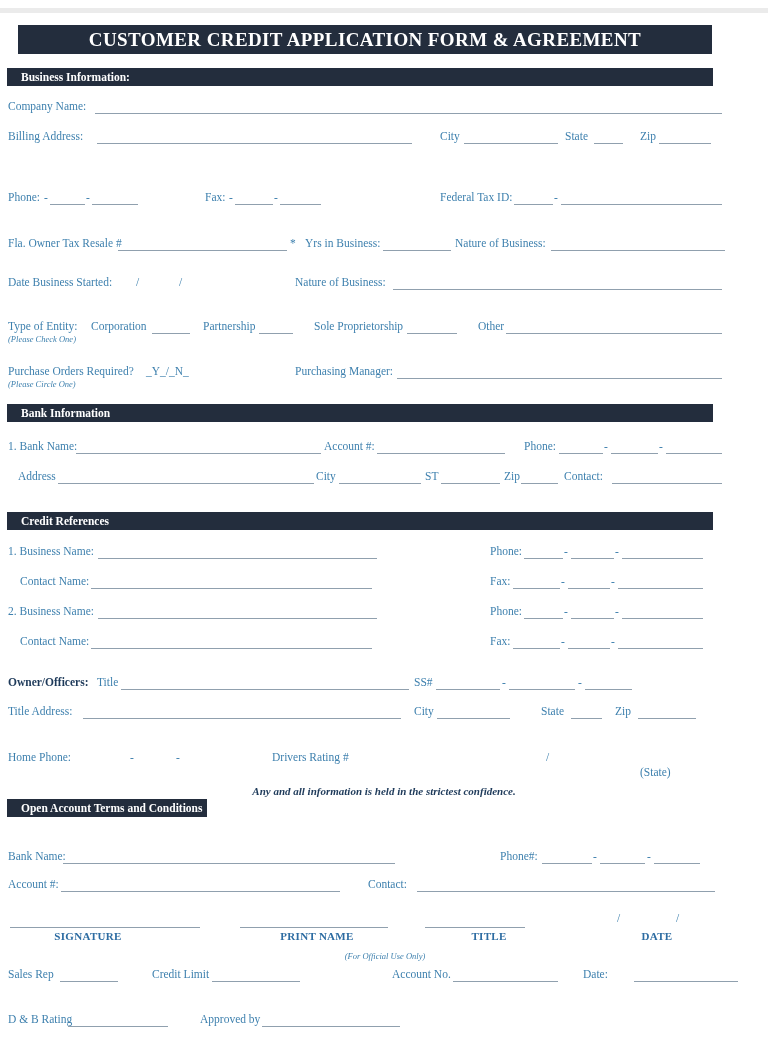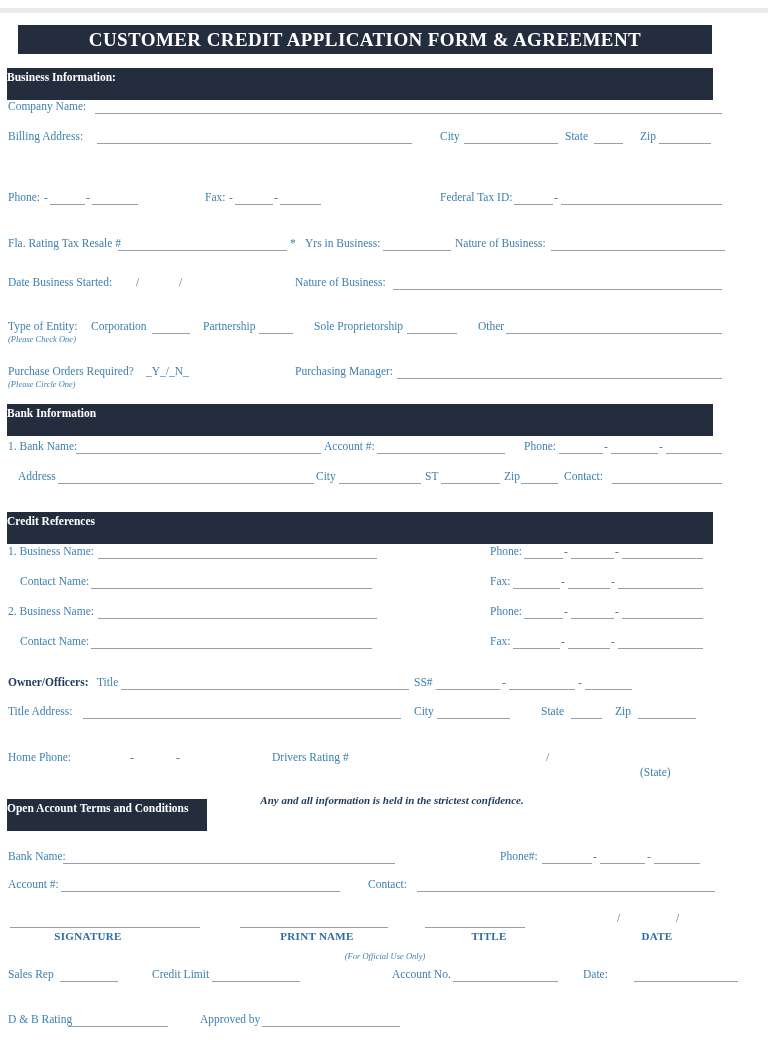--- a/index.html
+++ b/index.html
@@ -14,32 +14,32 @@
     position:relative;width:768px;height:1040px;background:#ffffff;
     font-family:"Liberation Serif", serif;overflow:hidden;
   }
   .strip{position:absolute;left:0;top:8px;width:768px;height:5px;background:#ebebeb;}
   .titlebar{
     position:absolute;left:18px;top:25px;width:694px;height:29px;background:var(--navy);
     color:#fff;font-weight:bold;font-size:19px;letter-spacing:.4px;
     display:flex;align-items:center;justify-content:center;white-space:nowrap;
   }
   .bar{
-    position:absolute;left:7px;width:706px;height:32px;background:var(--navy);
-    color:#fff;font-weight:bold;font-size:11.5px;line-height:18px;padding-left:0;white-space:nowrap;
+    position:absolute;left:7px;width:706px;height:18px;background:var(--navy);
+    color:#fff;font-weight:bold;font-size:11.5px;line-height:18px;padding-left:14px;white-space:nowrap;
   }
   .bar.narrow{width:200px;}
   .row{position:absolute;left:0;width:768px;height:17px;font-size:11.5px;}
   .lbl{position:absolute;top:0;color:var(--blue);white-space:nowrap;}
   .lbl.bd{color:var(--dark);font-weight:bold;}
   .ln{position:absolute;top:13px;height:0;border-bottom:1px solid var(--line);}
   .it{font-style:italic;font-size:8.5px;}
   .note{position:absolute;top:0;color:var(--blue);font-style:italic;font-size:8.5px;white-space:nowrap;}
-  .conf{position:absolute;top:12px;left:384px;transform:translateX(-50%);color:var(--dark);
-        font-weight:bold;font-style:italic;font-size:11px;white-space:nowrap;margin-left:8px;}
+  .conf{position:absolute;top:3px;left:384px;transform:translateX(-50%);color:var(--dark);
+        font-weight:bold;font-style:italic;font-size:11px;white-space:nowrap;}
   .siglbl{position:absolute;top:0;transform:translateX(-50%);color:#2d6ca2;font-weight:bold;
           font-size:11px;letter-spacing:.3px;white-space:nowrap;}
   .ctr{transform:translateX(-50%);}
 </style>
 </head>
 <body>
 
 <div class="page">
 
   <div class="strip"></div>
@@ -75,21 +75,21 @@
     <span class="ln" style="left:235px;width:38px"></span>
     <span class="lbl" style="left:274px">-</span>
     <span class="ln" style="left:280px;width:41px"></span>
     <span class="lbl" style="left:440px">Federal Tax ID:</span>
     <span class="ln" style="left:514px;width:39px"></span>
     <span class="lbl" style="left:554px">-</span>
     <span class="ln" style="left:561px;width:161px"></span>
   </div>
 
   <div class="row" style="top:237px">
-    <span class="lbl" style="left:8px">Fla. Rating Tax Resale #</span>
+    <span class="lbl" style="left:8px">Fla. Owner Tax Resale #</span>
     <span class="ln" style="left:118px;width:169px"></span>
     <span class="lbl" style="left:290px">*</span>
     <span class="lbl" style="left:305px">Yrs in Business:</span>
     <span class="ln" style="left:383px;width:68px"></span>
     <span class="lbl" style="left:455px">Nature of Business:</span>
     <span class="ln" style="left:551px;width:174px"></span>
   </div>
 
   <div class="row" style="top:276px">
     <span class="lbl" style="left:8px">Date Business Started:</span>

